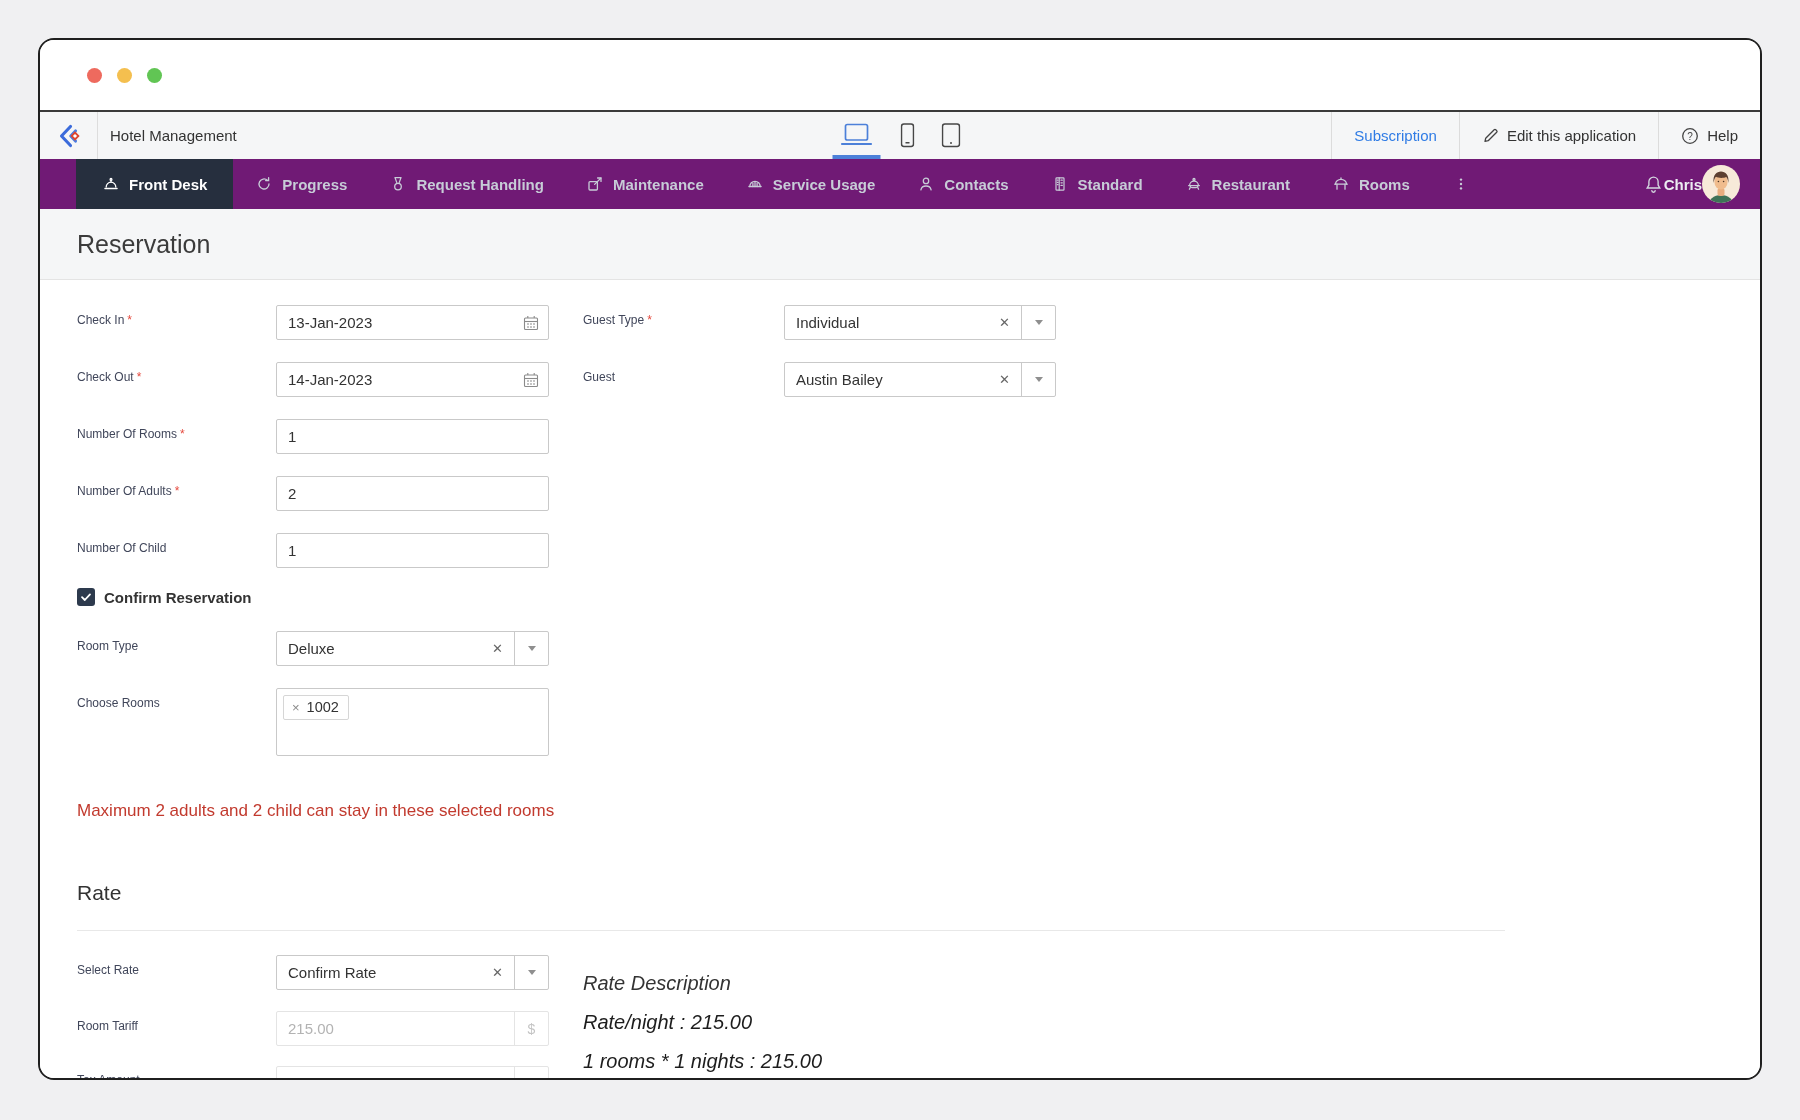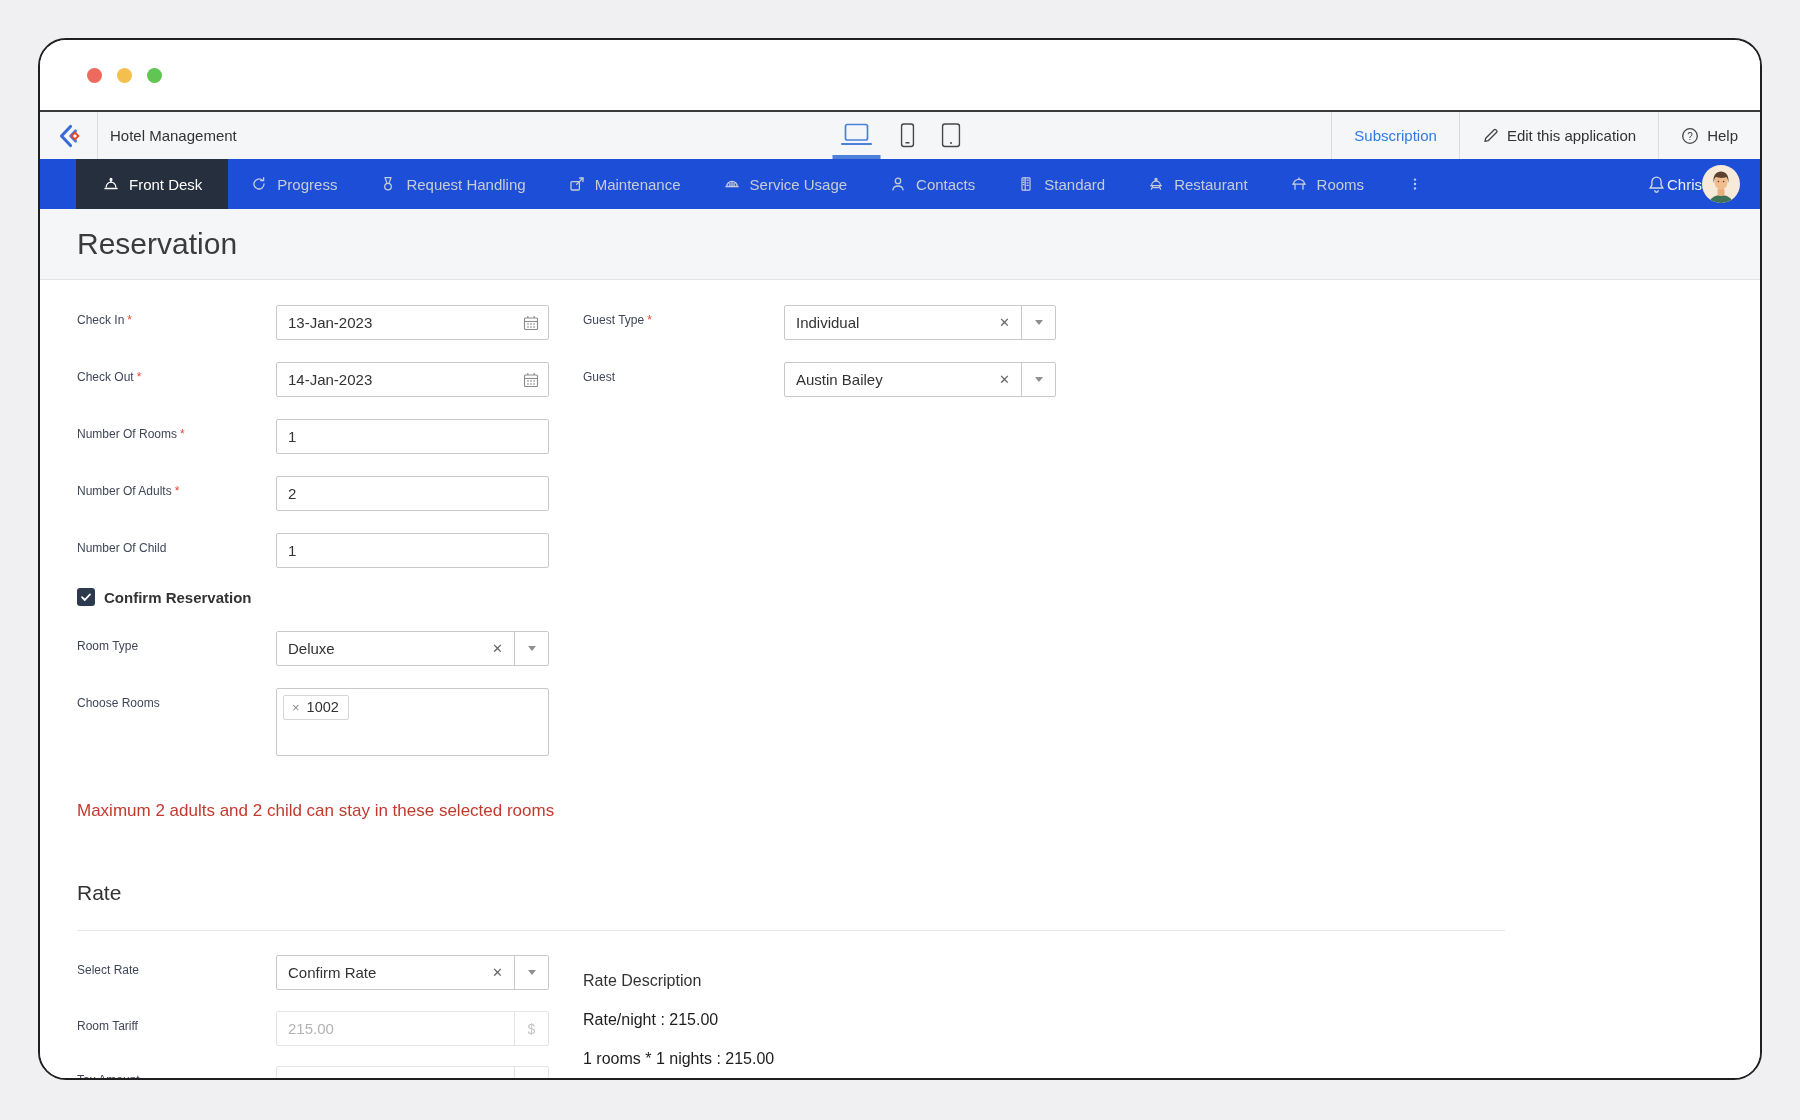--- a/index.html
+++ b/index.html
@@ -1,18 +1,18 @@
 <!DOCTYPE html>
 <html><head>
 <meta charset="utf-8">
 <style>
   html,body{margin:0;padding:0;width:1800px;height:1120px;overflow:hidden;
     background:#f0f0f2;font-family:"Liberation Sans",sans-serif;}
   .window{position:absolute;left:38px;top:38px;width:1724px;height:1042px;
-    background:#fff;border:2px solid #1f1f1f;border-radius:28px;overflow:hidden;box-sizing:border-box;}
+    background:#fff;border:2px solid #1f1f1f;border-radius:16px;overflow:hidden;box-sizing:border-box;}
   
   .titlebar{height:70px;background:#fff;position:relative;}
   .dot{position:absolute;top:28px;width:15px;height:15px;border-radius:50%;}
   .dot.r{left:47px;background:#ee6a5e;}
   .dot.y{left:77px;background:#f4bf4f;}
   .dot.g{left:107px;background:#61c554;}
   
   .toolbar{height:47px;background:#f5f6f7;border-top:2px solid #3a3a3a;position:relative;}
   .tb-left{position:absolute;left:0;top:0;height:100%;display:flex;align-items:center;}
   .logo-wrap{width:57px;display:flex;justify-content:center;align-items:center;height:100%;border-right:1px solid #ddd;}
@@ -20,31 +20,31 @@
   .devices{position:absolute;left:50%;top:0;height:100%;transform:translateX(-50%);
     display:flex;align-items:center;gap:27px;}
   .device{position:relative;display:flex;align-items:center;height:100%;}
   .device.active::after{content:"";position:absolute;left:50%;transform:translateX(-50%);
     bottom:0;width:48px;height:4px;background:#4c80d9;}
   .tb-right{position:absolute;right:0;top:0;height:100%;display:flex;align-items:stretch;}
   .tb-btn{display:flex;align-items:center;gap:8px;padding:0 22px;font-size:15px;color:#333;
     border-left:1px solid #dcdcdc;cursor:default;}
   .tb-btn.sub{color:#2e7be5;}
   
-  .navbar{height:50px;background:#1d4ed8;display:flex;align-items:center;padding-right:20px;}
+  .navbar{height:50px;background:#701a75;display:flex;align-items:center;padding-right:20px;font-weight:bold;}
   .nav-item{display:flex;align-items:center;gap:9px;color:#c7ccd7;font-size:15px;
     margin-right:42px;white-space:nowrap;height:100%;}
   .nav-item.active{background:#262f3e;color:#fff;padding:0 26px;margin-left:36px;margin-right:22px;}
   .nav-item svg{flex:0 0 auto;}
   .nav-more{color:#c7ccd7;margin-right:0;}
   .nav-right{margin-left:auto;display:flex;align-items:center;color:#d4d8e0;}
   .user-name{color:#eceef2;font-size:15px;}
   
   .page-header{height:70px;background:#f5f6f7;border-bottom:1px solid #e4e4e4;
-    display:flex;align-items:center;padding-left:37px;font-size:30px;color:#3b3b3b;text-align:right;}
+    display:flex;align-items:center;padding-left:37px;font-size:25px;color:#3b3b3b;text-align:right;}
   .form-body{position:relative;height:798px;background:#fff;}
   .flabel{position:absolute;font-size:12px;color:#40465a;white-space:nowrap;}
   .req{color:#e5493d;margin-left:3px;}
   .tbox{position:absolute;width:273px;height:35px;border:1px solid #c9c9c9;border-radius:2px;
     background:#fff;font-size:15px;color:#333;display:flex;align-items:center;box-sizing:border-box;}
   .tbox .val{flex:1;padding-left:11px;white-space:nowrap;overflow:hidden;}
   .cal{position:absolute;right:9px;top:9px;}
   .dd .clear{color:#666;font-size:13px;padding:0 11px;}
   .dd .tog{width:33px;align-self:stretch;border-left:1px solid #c9c9c9;
     display:flex;align-items:center;justify-content:center;}
@@ -57,21 +57,21 @@
   .checkbox{position:absolute;width:18px;height:18px;background:#2d3a4d;border-radius:3px;
     display:flex;align-items:center;justify-content:center;}
   .multibox{position:absolute;width:273px;height:68px;border:1px solid #c9c9c9;border-radius:2px;
     background:#fff;box-sizing:border-box;padding:6px;}
   .chip{display:inline-flex;align-items:center;gap:7px;border:1px solid #d6d6d6;border-radius:2px;
     padding:3px 9px 4px 8px;font-size:14.5px;color:#333;background:#fff;}
   .chip .x{color:#8a8a8a;font-size:13px;}
   .warning{position:absolute;font-size:17px;color:#c23a2e;}
   .section-title{position:absolute;font-size:21px;color:#333;font-weight:500;}
   .hr{position:absolute;height:1px;background:#e8e8e8;}
-  .rate-line{position:absolute;font-size:16px;color:#1d1d1d;white-space:nowrap;}
+  .rate-line{position:absolute;font-size:20px;color:#1d1d1d;white-space:nowrap;font-style:italic;}
 </style>
 </head>
 <body>
 
 <div class="window">
 
   <div class="titlebar">
     <span class="dot r"></span>
     <span class="dot y"></span>
     <span class="dot g"></span>

